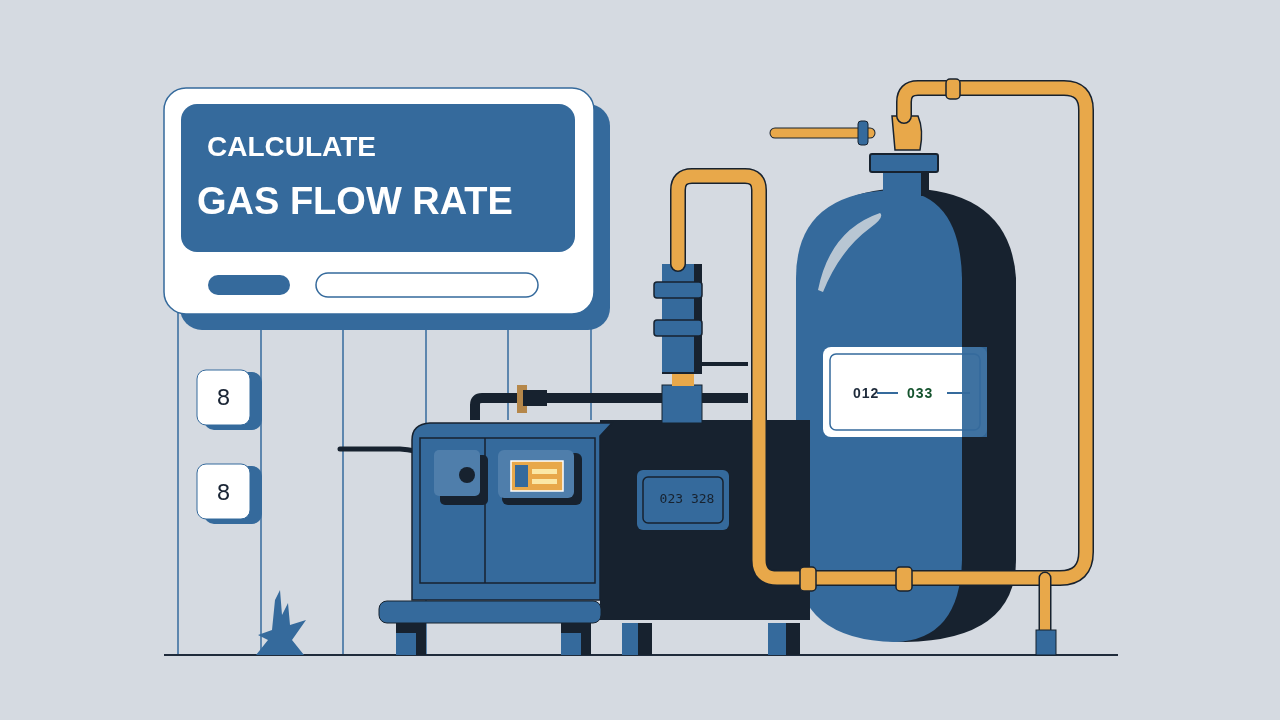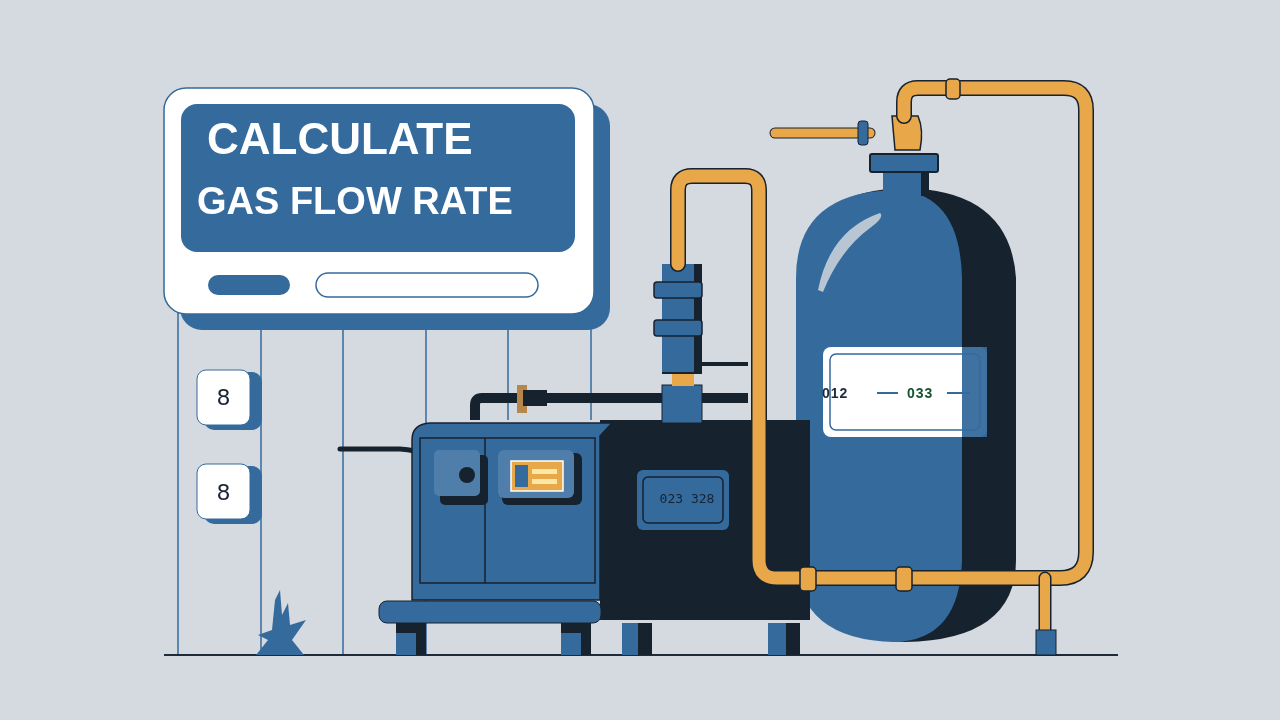--- a/index.html
+++ b/index.html
@@ -122,22 +122,22 @@
     <path d="M1045,578 L1045,630" stroke="#e8a84a" stroke-width="10"></path>
   </g>
   <rect x="1036" y="630" width="20" height="25" fill="#356a9c" stroke="#17222f" stroke-width="1"></rect>
 
   <rect x="800" y="567" width="16" height="24" rx="4" fill="#e8a84a" stroke="#17222f" stroke-width="1.5"></rect>
   <rect x="896" y="567" width="16" height="24" rx="4" fill="#e8a84a" stroke="#17222f" stroke-width="1.5"></rect>
   <rect x="946" y="79" width="14" height="20" rx="4" fill="#e8a84a" stroke="#17222f" stroke-width="1.5"></rect>
   <rect x="858" y="121" width="10" height="24" rx="3" fill="#356a9c" stroke="#17222f" stroke-width="1"></rect>
 </svg>
 
-<div class="abs" style="left:207px;top:119px;font-size:44px;font-weight:bold;color:#fff;font-family:'Liberation Sans',sans-serif;line-height:40px;">CALCULATE</div>
+<div class="abs" style="left:207px;top:127px;font-size:28px;font-weight:bold;color:#fff;font-family:'Liberation Sans',sans-serif;line-height:40px;">CALCULATE</div>
 <div class="abs" style="left:197px;top:181px;font-size:38px;font-weight:bold;color:#fff;font-family:'Liberation Sans',sans-serif;line-height:40px;">GAS FLOW RATE</div>
 
 <div class="abs" style="left:197px;top:385px;width:53px;text-align:center;font-size:22px;color:#1a2535;font-family:'DejaVu Sans',sans-serif;">8</div>
 <div class="abs" style="left:197px;top:480px;width:53px;text-align:center;font-size:22px;color:#1a2535;font-family:'DejaVu Sans',sans-serif;">8</div>
 
 <div class="abs" style="left:643px;top:491px;width:88px;text-align:center;font-size:13px;color:#17222f;font-family:'DejaVu Sans Mono',monospace;">023 328</div>
 
-<div class="abs" style="left:822px;top:385px;font-size:14px;font-weight:bold;color:#1f2b3b;font-family:'Liberation Sans',sans-serif;letter-spacing:1px;">012</div>
+<div class="abs" style="left:853px;top:385px;font-size:14px;font-weight:bold;color:#1f2b3b;font-family:'Liberation Sans',sans-serif;letter-spacing:1px;">012</div>
 <div class="abs" style="left:907px;top:385px;font-size:14px;font-weight:bold;color:#14532d;font-family:'Liberation Sans',sans-serif;letter-spacing:1px;">033</div>
 
 </body></html>

